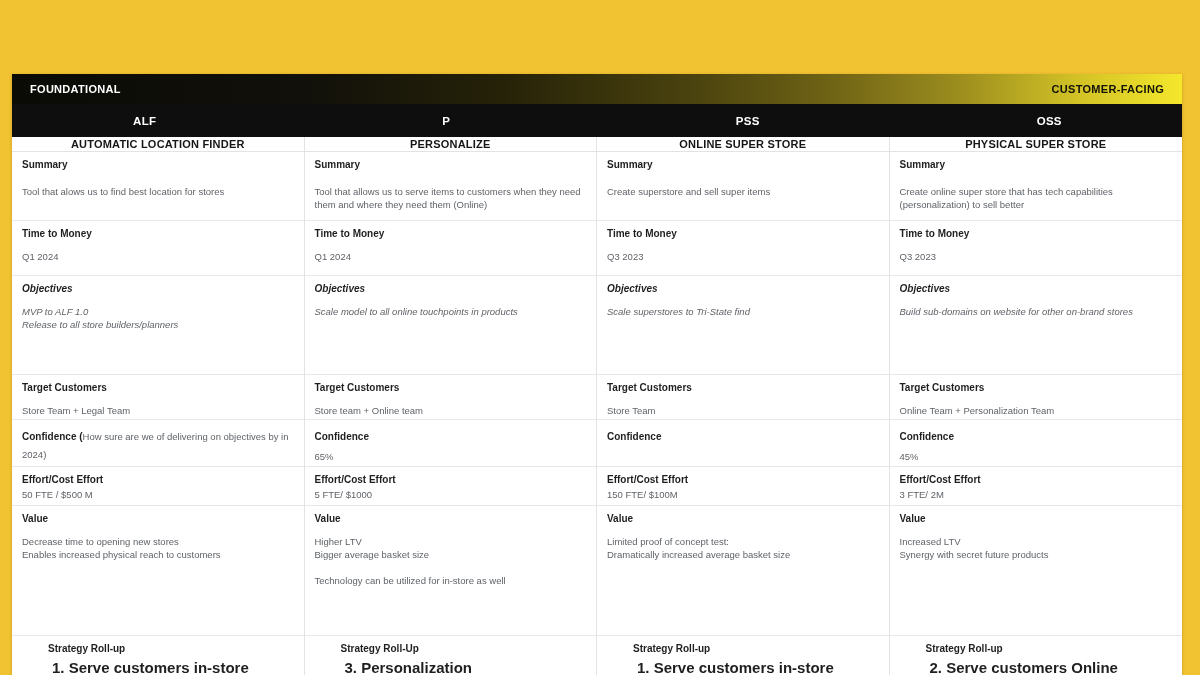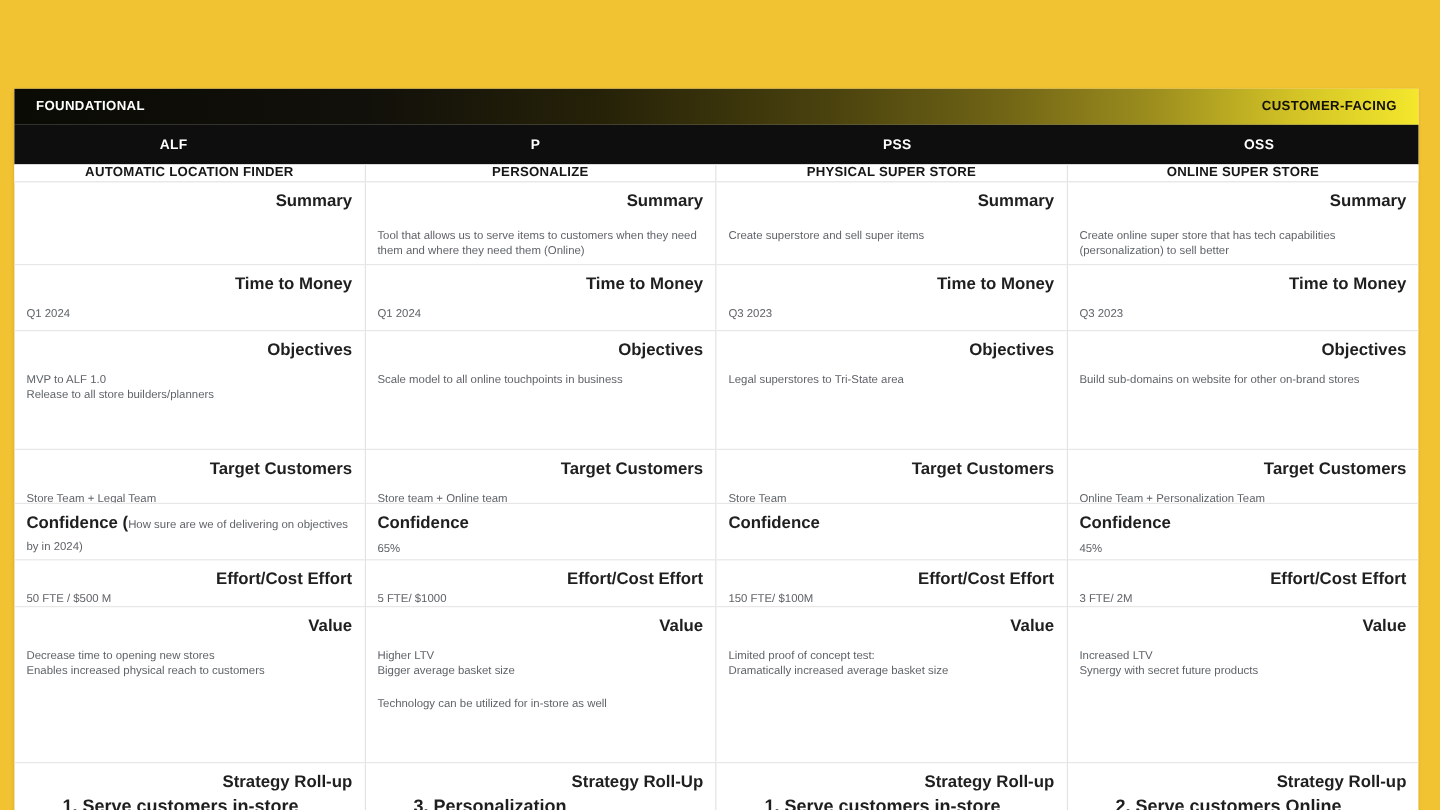--- a/index.html
+++ b/index.html
@@ -59,28 +59,28 @@
   .content { display: flex; height: 531px; }
   .col { width: 25%; border-right: 1px solid #e3e3e3; }
   .col:last-child { border-right: none; }
   .sec {
     padding: 6px 10px 0 10px;
     border-bottom: 1px solid #e7e7e7;
     overflow: hidden;
   }
   .sec-summary  { height: 69px; }
   .sec-ttm      { height: 55px; }
-  .sec-obj      { height: 99px; }
+  .sec-obj      { height: 99px; font-style: italic; }
   .sec-tc       { height: 45px; }
   .sec-conf     { height: 47px; }
   .sec-effort   { height: 39px; }
   .sec-value    { height: 130px; }
   .sec-strategy { height: 47px; border-bottom: none; padding-left: 36px; }
   .lbl {
-    font-size: 14px; font-weight: 700; color: #1f1f1f; line-height: 1.35; text-align: right;
+    font-size: 10px; font-weight: 700; color: #1f1f1f; line-height: 1.35;
   }
   .note { font-size: 9.5px; font-weight: 400; color: #5f6368; }
   .body {
     font-size: 9.5px; color: #5f6368; line-height: 1.4;
     white-space: pre-line;
   }
   .gap-lg { margin-top: 13px; }
   .gap-md { margin-top: 9px; }
   .gap-sm { margin-top: 6px; }
   .gap-none { margin-top: 1px; }
@@ -102,29 +102,30 @@
   <div class="abbr-row">
     <div class="cell">ALF</div>
     <div class="cell">P</div>
     <div class="cell">PSS</div>
     <div class="cell">OSS</div>
   </div>
 
   <div class="name-row">
     <div class="cell">AUTOMATIC LOCATION FINDER</div>
     <div class="cell">PERSONALIZE</div>
+    <div class="cell">ONLINE SUPER STORE</div>
     <div class="cell">PHYSICAL SUPER STORE</div>
-    <div class="cell">ONLINE SUPER STORE</div>
   </div>
 
   <div class="content">
 
     <div class="col">
       <div class="sec sec-summary">
         <div class="lbl">Summary</div>
+        <div class="body gap-lg">Tool that alows us to find best location for stores</div>
       </div>
       <div class="sec sec-ttm">
         <div class="lbl">Time to Money</div>
         <div class="body gap-md">Q1 2024</div>
       </div>
       <div class="sec sec-obj">
         <div class="lbl">Objectives</div>
         <div class="body gap-md">MVP to ALF 1.0
 Release to all store builders/planners</div>
       </div>
@@ -157,21 +158,21 @@
       <div class="sec sec-summary">
         <div class="lbl">Summary</div>
         <div class="body gap-lg">Tool that allows us to serve items to customers when they need them and where they need them (Online)</div>
       </div>
       <div class="sec sec-ttm">
         <div class="lbl">Time to Money</div>
         <div class="body gap-md">Q1 2024</div>
       </div>
       <div class="sec sec-obj">
         <div class="lbl">Objectives</div>
-        <div class="body gap-md">Scale model to all online touchpoints in business</div>
+        <div class="body gap-md">Scale model to all online touchpoints in products</div>
       </div>
       <div class="sec sec-tc">
         <div class="lbl">Target Customers</div>
         <div class="body gap-md">Store team + Online team</div>
       </div>
       <div class="sec sec-conf">
         <div>
           <span class="lbl">Confidence</span><span class="note"></span>
         </div>
         <div class="body gap-sm">65%</div>
@@ -197,21 +198,21 @@
       <div class="sec sec-summary">
         <div class="lbl">Summary</div>
         <div class="body gap-lg">Create superstore and sell super items</div>
       </div>
       <div class="sec sec-ttm">
         <div class="lbl">Time to Money</div>
         <div class="body gap-md">Q3 2023</div>
       </div>
       <div class="sec sec-obj">
         <div class="lbl">Objectives</div>
-        <div class="body gap-md">Legal superstores to Tri-State area</div>
+        <div class="body gap-md">Scale superstores to Tri-State find</div>
       </div>
       <div class="sec sec-tc">
         <div class="lbl">Target Customers</div>
         <div class="body gap-md">Store Team</div>
       </div>
       <div class="sec sec-conf">
         <div>
           <span class="lbl">Confidence</span><span class="note"></span>
         </div>
       </div>

